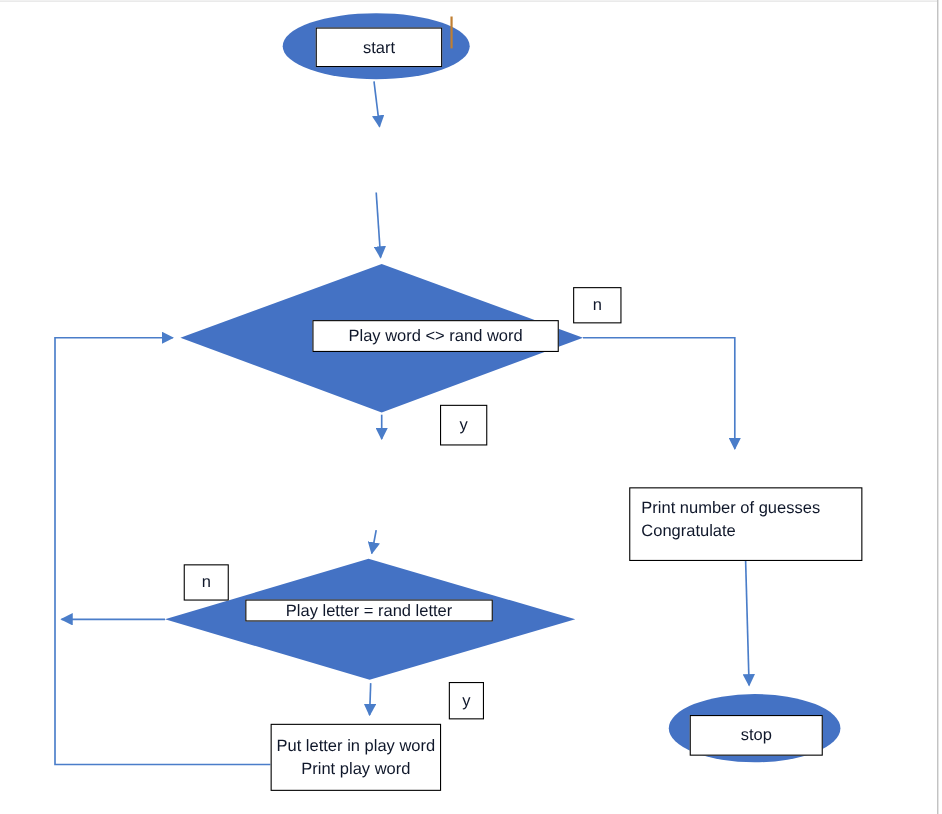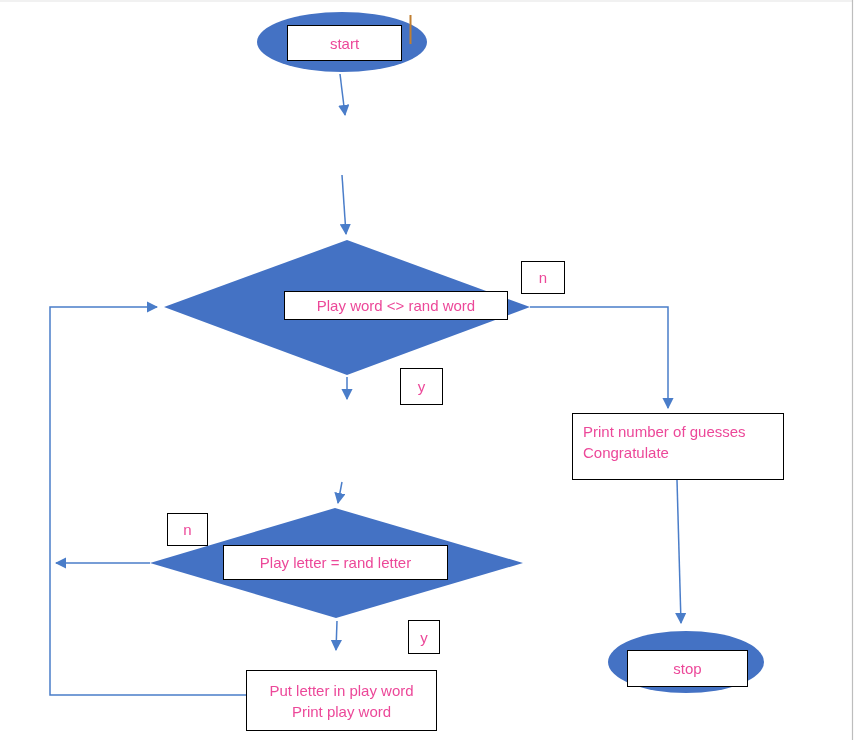--- a/index.html
+++ b/index.html
@@ -15,35 +15,36 @@
     position: absolute;
     left: 0; top: 0;
     width: 856px; height: 740px;
     z-index: 1;
   }
   .box {
     position: absolute;
     box-sizing: border-box;
     background: #ffffff;
     border: 1.5px solid #000000;
-    color: #ec4899;
+    color: #0f172a;
     font-size: 15px;
     line-height: 21px;
     display: flex;
     flex-direction: column;
     align-items: center;
     justify-content: center;
     text-align: center;
     z-index: 2;
   }
   .box.align-left {
     align-items: flex-start;
     justify-content: flex-start;
     text-align: left;
     padding: 7px 0 0 10px;
+    margin-top: 30px;
   }
   .ln { display: block; white-space: nowrap; }
   .connector { fill: none; stroke-width: 1.5px; }
 </style>
 </head>
 <body>
 
 <div class="stage">
 
   <svg class="layer" viewBox="0 0 856 740" xmlns="http://www.w3.org/2000/svg">
@@ -95,29 +96,29 @@
 
   <div class="box align-left" style="left:572px; top:413px; width:212px; height:67px;">
     <span class="ln">Print number of guesses</span>
     <span class="ln">Congratulate</span>
   </div>
 
   <div class="box" style="left:167px; top:513px; width:41px; height:33px;">
     <span class="ln">n</span>
   </div>
 
-  <div class="box" style="left:223px; top:545px; width:225px; height:35px;">
+  <div class="box" style="left:223px; top:545px; width:225px; height:20px;">
     <span class="ln">Play letter = rand letter</span>
   </div>
 
   <div class="box" style="left:408px; top:620px; width:32px; height:34px;">
     <span class="ln">y</span>
   </div>
 
-  <div class="box" style="left:246px; top:658px; width:191px; height:61px;margin-top:12px;">
+  <div class="box" style="left:246px; top:658px; width:155px; height:61px;">
     <span class="ln">Put letter in play word</span>
     <span class="ln">Print play word</span>
   </div>
 
   <div class="box" style="left:627px; top:650px; width:121px; height:37px;">
     <span class="ln">stop</span>
   </div>
 
 </div>
 

